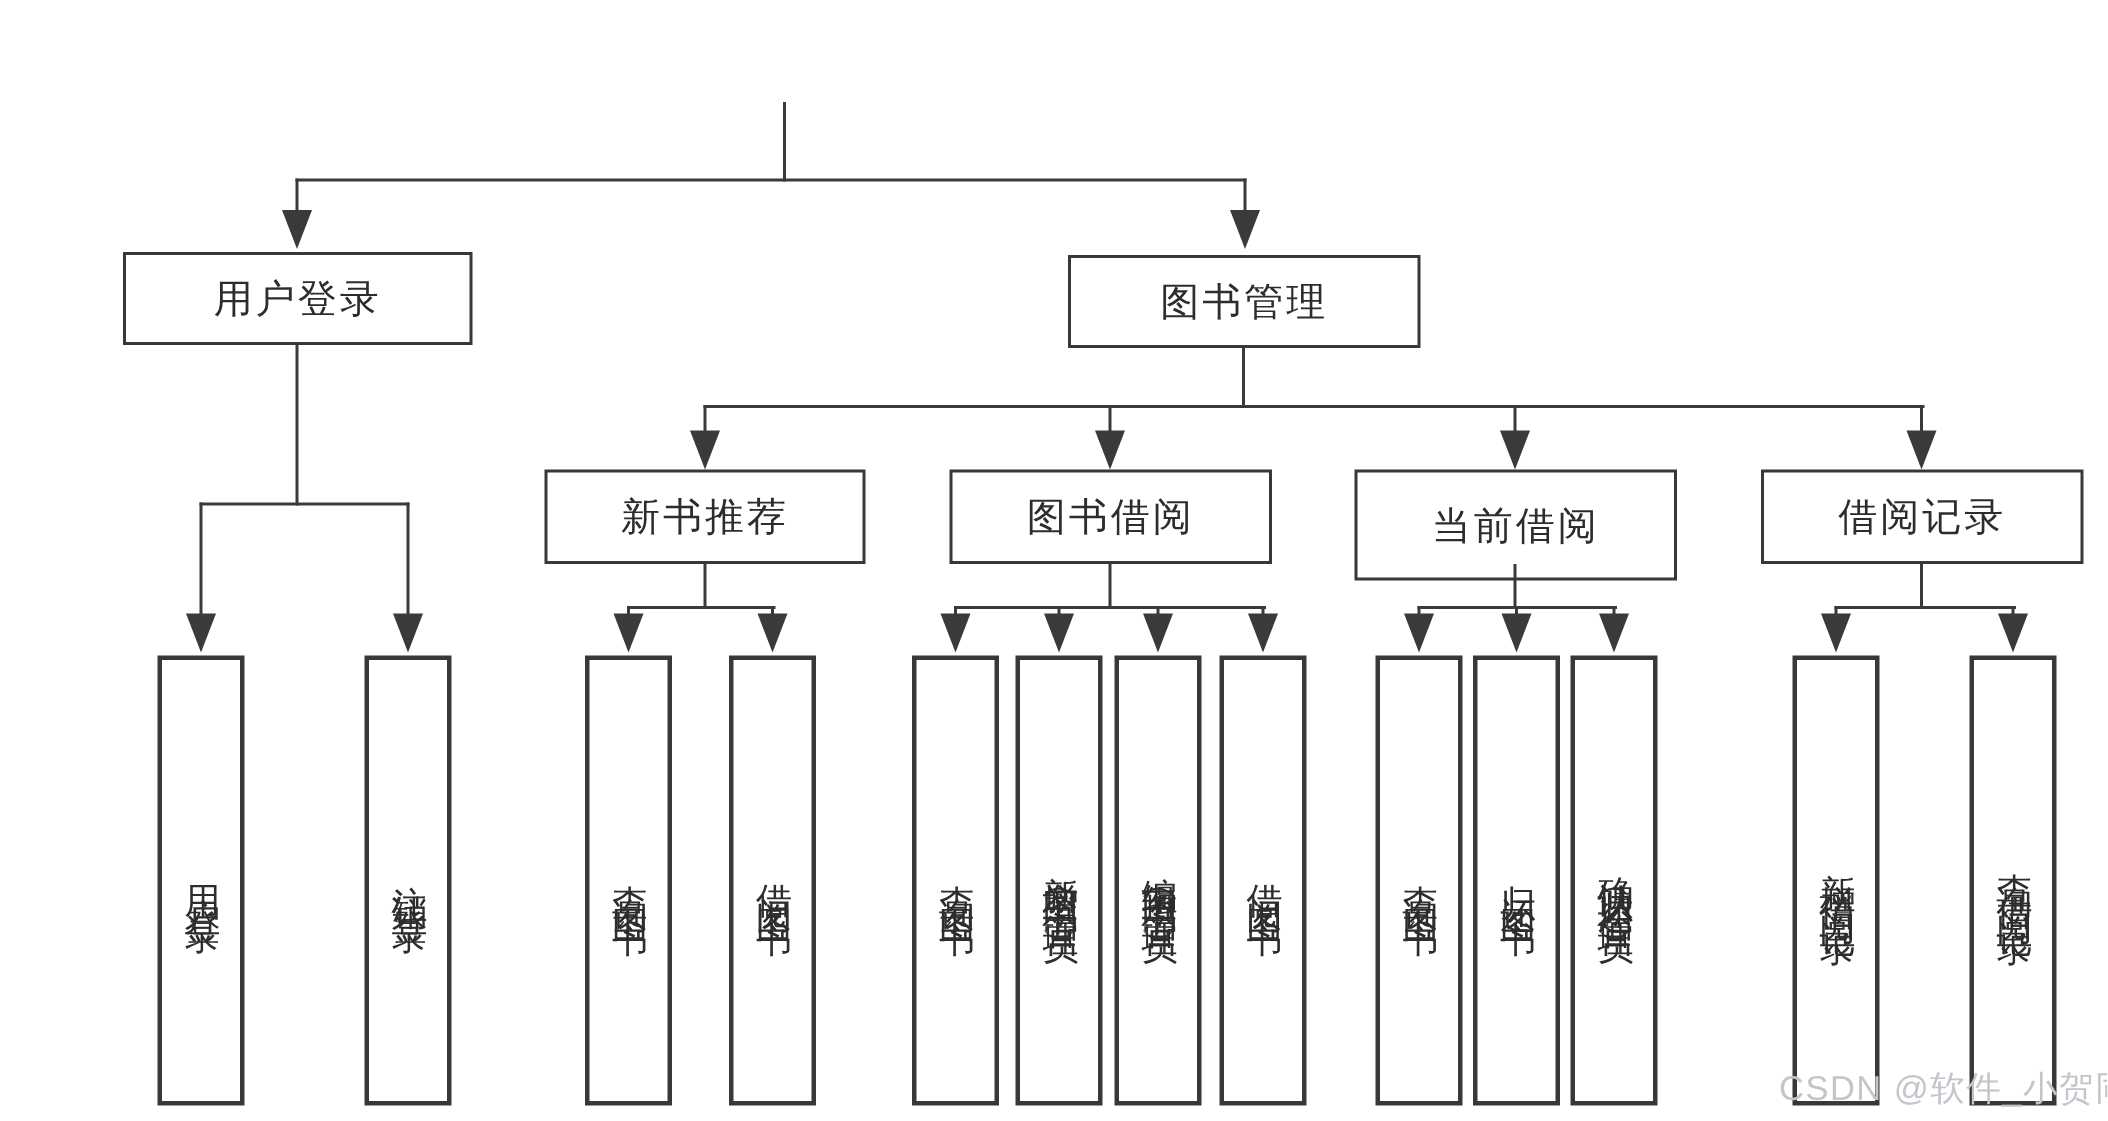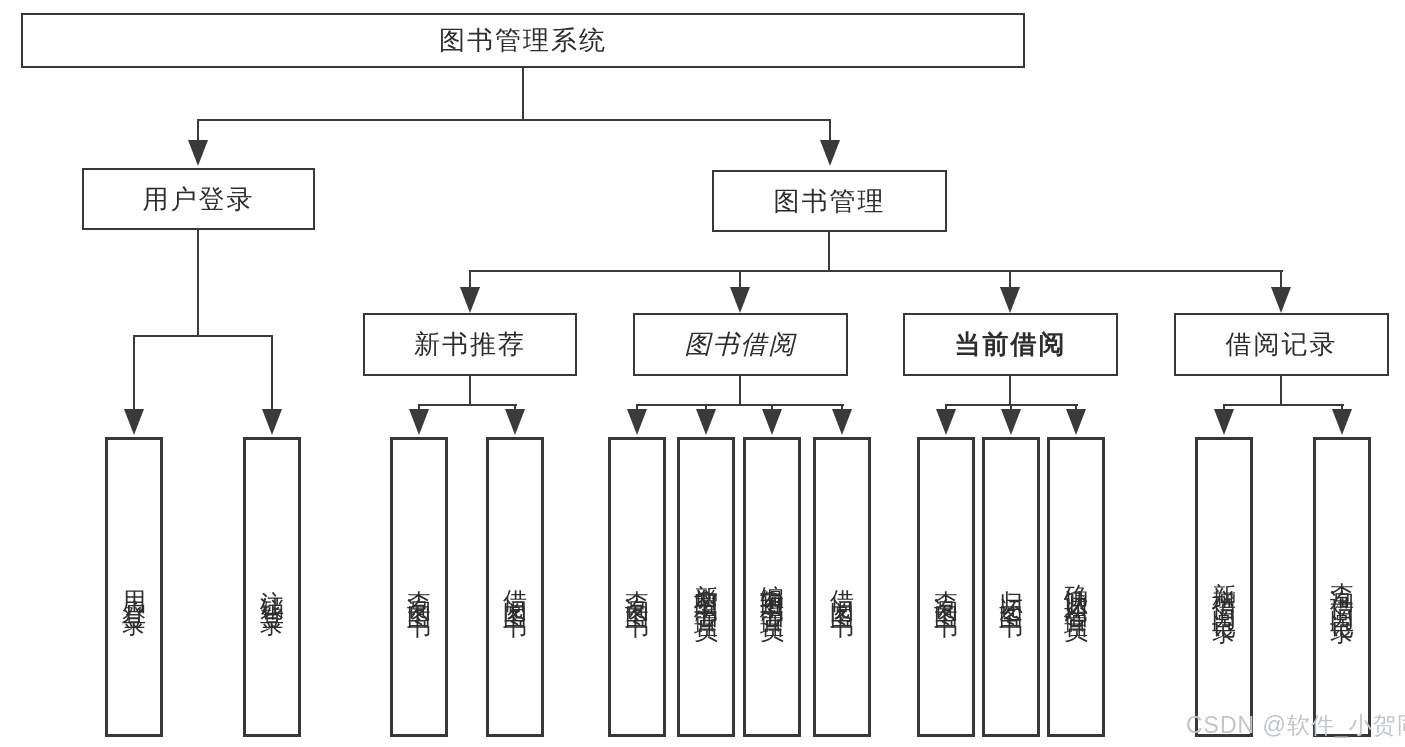--- a/index.html
+++ b/index.html
@@ -31,31 +31,30 @@
   .watermark {
     position:absolute; left:1186px; top:710px; font-size:23px;
     color:#c2c6ca; letter-spacing:1px; white-space:nowrap;
   }
 </style>
 </head>
 <body>
 
 <div id="canvas">
 
-  <div class="hbox" style="left:21px; top:13px; width:1004px; height:55px;">图书管理系统</div>
 
   <div class="hbox" style="left:82px; top:168px; width:233px; height:62px;">用户登录</div>
 
   <div class="hbox" style="left:363px; top:313px; width:214px; height:63px;">新书推荐</div>
 
   <div class="hbox" style="left:712px; top:170px; width:235px; height:62px;">图书管理</div>
 
-  <div class="hbox" style="left:633px; top:313px; width:215px; height:63px;font-style:italic;">图书借阅</div>
+  <div class="hbox" style="left:633px; top:313px; width:215px; height:63px;">图书借阅</div>
 
-  <div class="hbox" style="left:903px; top:313px; width:215px; height:63px;font-weight:bold;">当前借阅</div>
+  <div class="hbox" style="left:903px; top:313px; width:215px; height:74px;">当前借阅</div>
 
   <div class="hbox" style="left:1174px; top:313px; width:215px; height:63px;">借阅记录</div>
 
   <div class="vbox" style="left:105px;">
     <span>用户登录</span>
   </div>
   <div class="vbox" style="left:243px;">
     <span>注销登录</span>
   </div>
 

